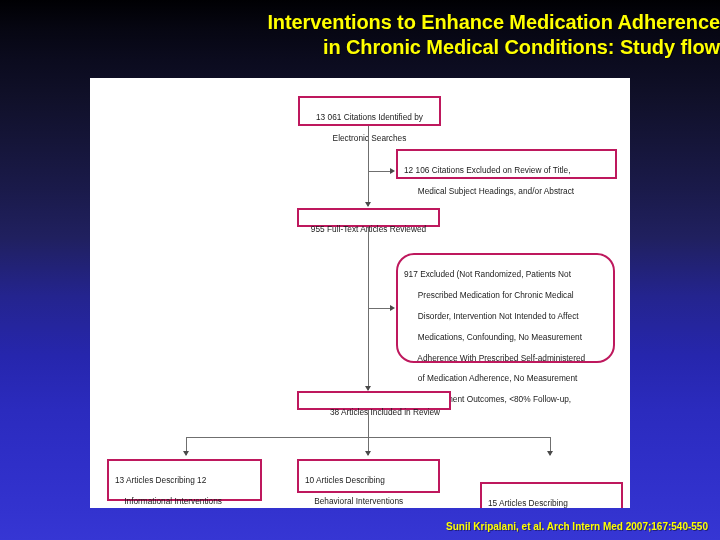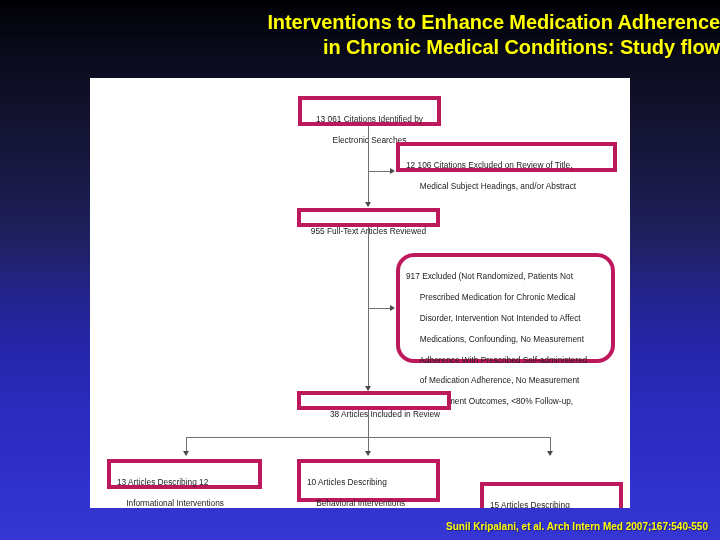--- a/index.html
+++ b/index.html
@@ -66,21 +66,21 @@
     width: 540px;
     height: 430px;
     background: #ffffff;
     overflow: hidden;
   }
 
   
   .flow-box {
     position: absolute;
     box-sizing: border-box;
-    border: 4px solid #be185d;
+    border: 2px solid #be185d;
     background: #ffffff;
     color: #1b1b1b;
     font-size: 8.3px;
     line-height: 10.4px;
     padding: 4px 6px;
     white-space: pre-line;
   }
   .flow-box .bline { display: block; white-space: pre; }
   .center-box { text-align: center; }
 
@@ -140,21 +140,21 @@
       <span class="bline">13 061 Citations Identified by</span>
       <span class="bline">Electronic Searches</span>
     </div>
 
     <div class="vline" style="left:278px; top:48px; height:80px;"></div>
     <div class="arrow-down" style="left:275px; top:124px;"></div>
 
     <div class="hline" style="left:278px; top:93px; width:24px;"></div>
     <div class="arrow-right" style="left:300px; top:90px;"></div>
 
-    <div class="flow-box" style="left:306px; top:64px; width:221px; height:30px;">
+    <div class="flow-box" style="left:306px; top:71px; width:221px; height:30px;">
       <span class="bline">12 106 Citations Excluded on Review of Title,</span>
       <span class="bline">      Medical Subject Headings, and/or Abstract</span>
     </div>
 
     <div class="flow-box center-box" style="left:207px; top:130px; width:143px; height:19px;">
       <span class="bline">955 Full-Text Articles Reviewed</span>
     </div>
 
     <div class="vline" style="left:278px; top:149px; height:163px;"></div>
     <div class="arrow-down" style="left:275px; top:308px;"></div>
@@ -178,26 +178,26 @@
 
     <div class="vline" style="left:278px; top:332px; height:45px;"></div>
     <div class="hline" style="left:96px; top:359px; width:364px;"></div>
     <div class="vline" style="left:96px; top:359px; height:18px;"></div>
     <div class="vline" style="left:460px; top:359px; height:18px;"></div>
 
     <div class="arrow-down" style="left:93px; top:373px;"></div>
     <div class="arrow-down" style="left:275px; top:373px;"></div>
     <div class="arrow-down" style="left:457px; top:373px;"></div>
 
-    <div class="flow-box" style="left:17px; top:381px; width:155px; height:30px;">
+    <div class="flow-box" style="left:17px; top:381px; width:155px; height:42px;">
       <span class="bline">13 Articles Describing 12</span>
       <span class="bline">    Informational Interventions</span>
     </div>
 
-    <div class="flow-box" style="left:207px; top:381px; width:143px; height:43px;">
+    <div class="flow-box" style="left:207px; top:381px; width:143px; height:34px;">
       <span class="bline">10 Articles Describing</span>
       <span class="bline">    Behavioral Interventions</span>
     </div>
 
     <div class="flow-box" style="left:390px; top:404px; width:143px; height:47px;">
       <span class="bline">15 Articles Describing</span>
       <span class="bline">    Combined Interventions</span>
     </div>
 
   </div>

